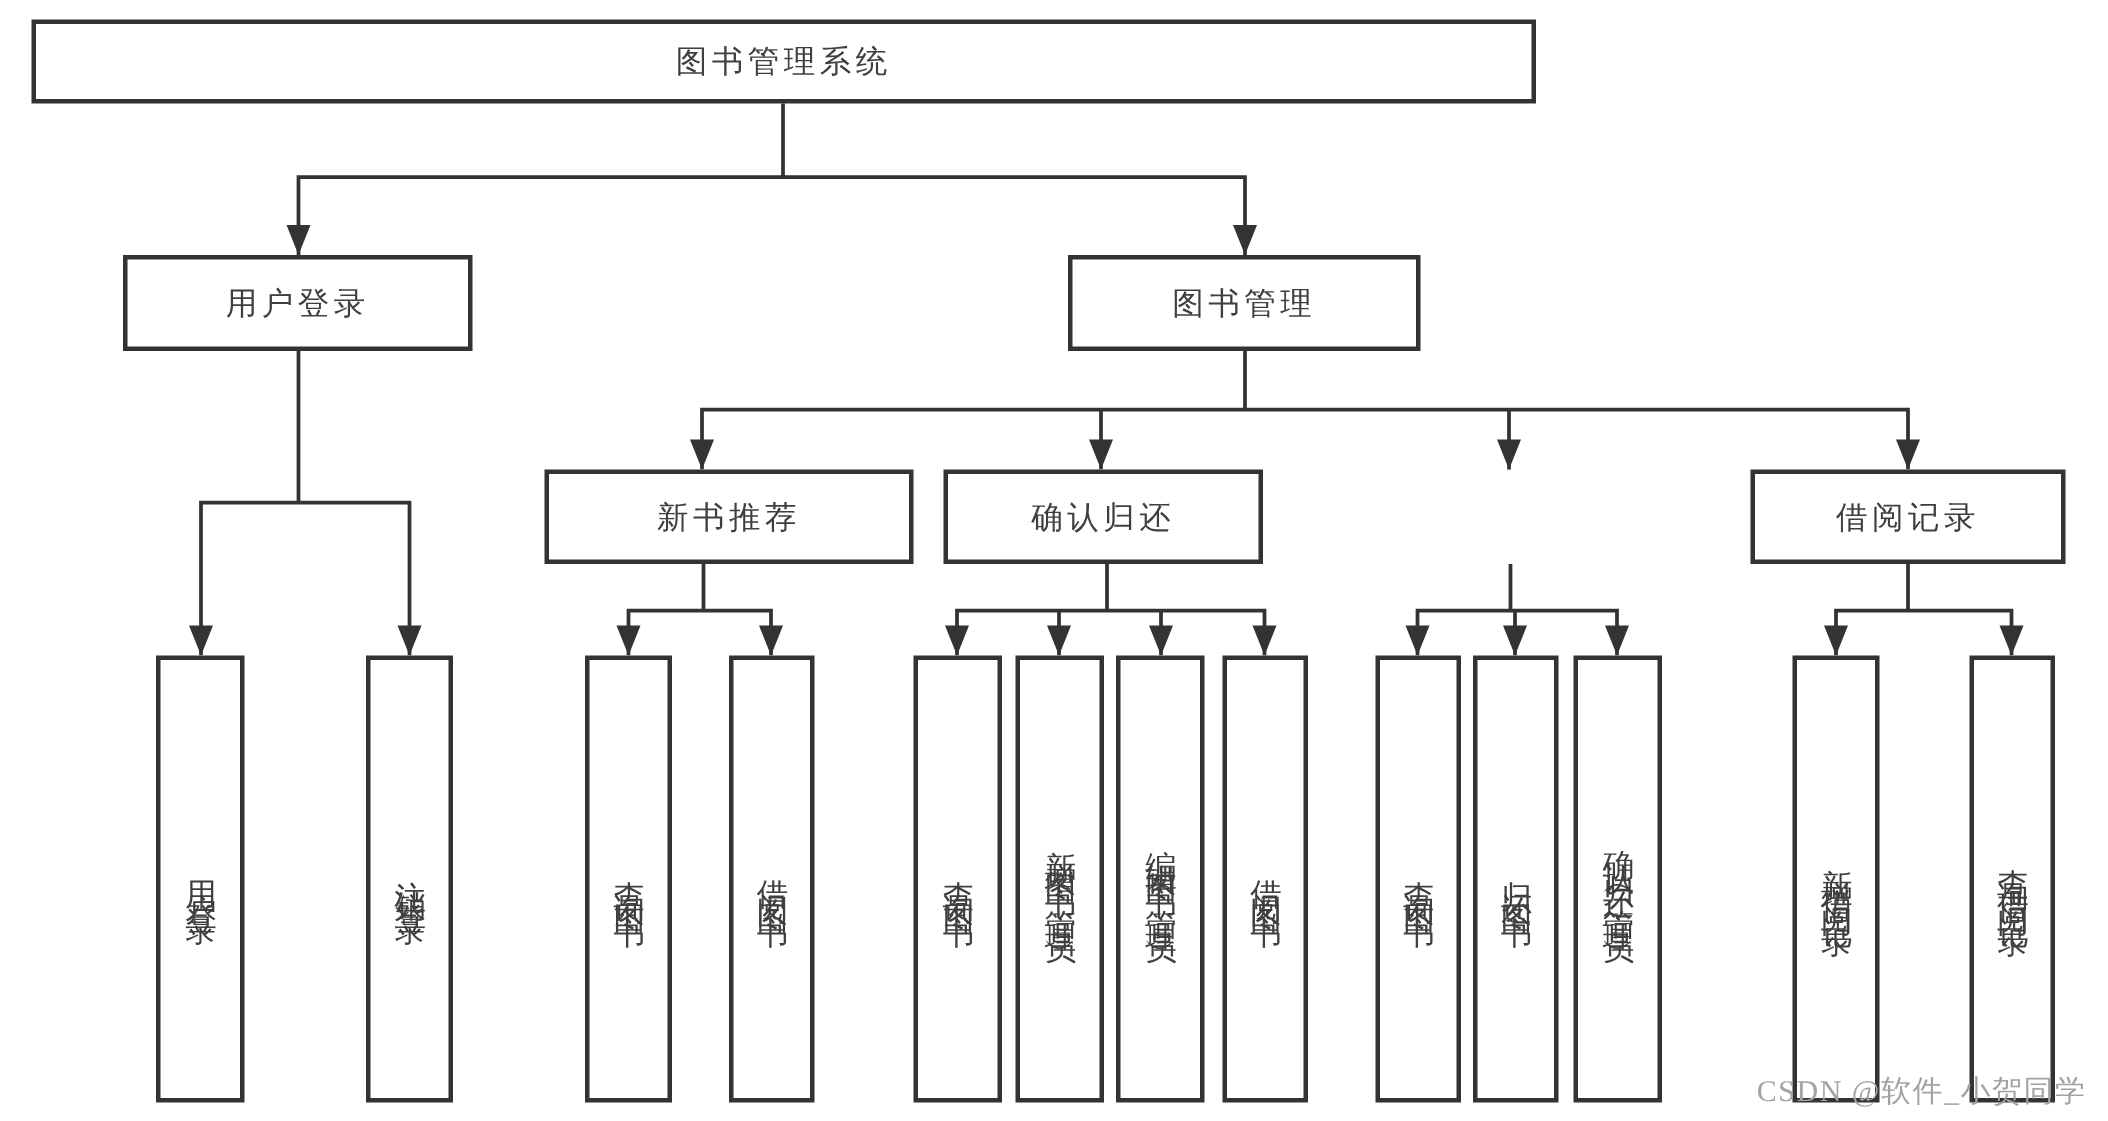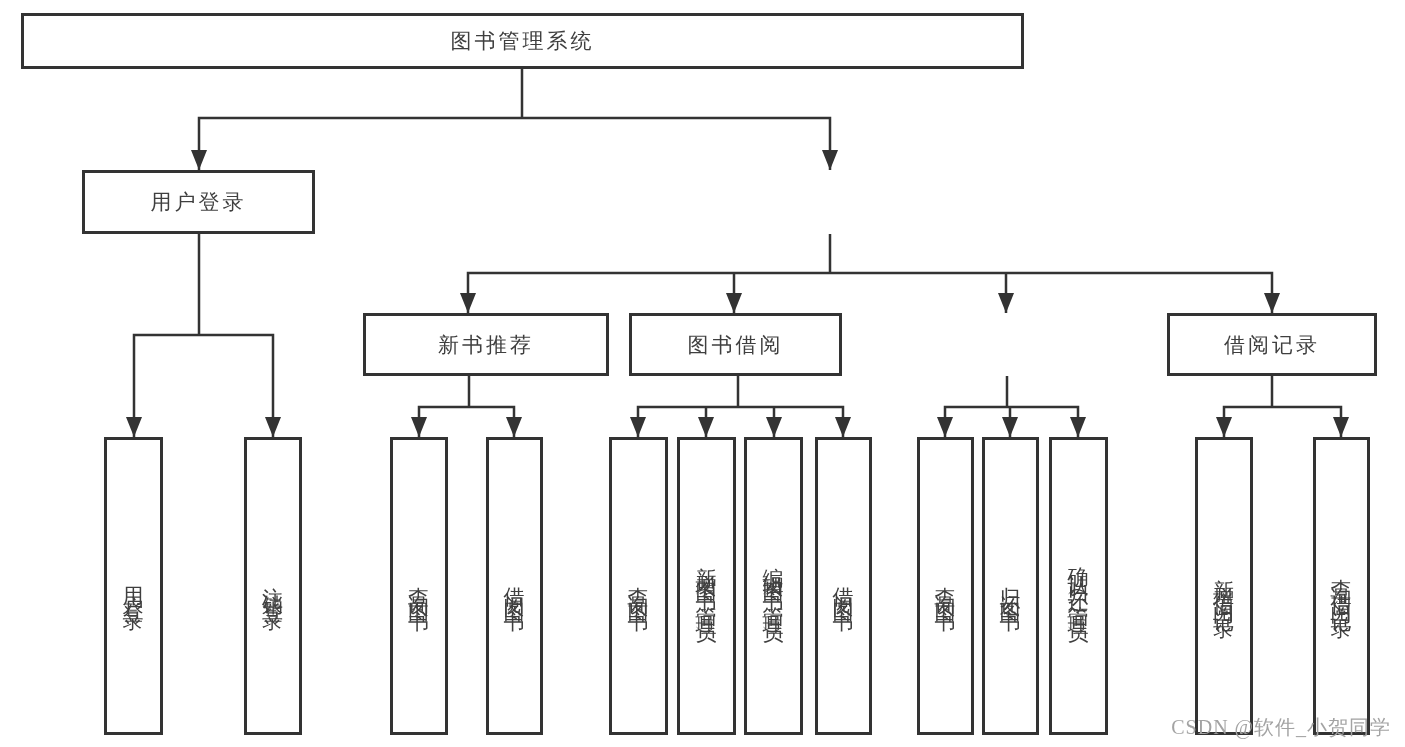--- a/index.html
+++ b/index.html
@@ -98,23 +98,24 @@
     <path class="arrow" d="M1078 437 l-8 -20 h16 z"></path>
 
     <path class="wire" d="M1272 376 V407 M1224 437 V407 H1341 V437"></path>
     <path class="arrow" d="M1224 437 l-8 -20 h16 z"></path>
     <path class="arrow" d="M1341 437 l-8 -20 h16 z"></path>
   </svg>
 
   <div class="node root" style="left:21px; top:13px; width:1003px; height:56px">图书管理系统</div>
 
   <div class="node" style="left:82px; top:170px; width:233px; height:64px">用户登录</div>
+  <div class="node" style="left:712px; top:170px; width:235px; height:64px">图书管理</div>
 
   <div class="node" style="left:363px; top:313px; width:246px; height:63px">新书推荐</div>
-  <div class="node" style="left:629px; top:313px; width:213px; height:63px">图书借阅</div>
+  <div class="node" style="left:629px; top:313px; width:213px; height:63px">确认归还</div>
   <div class="node" style="left:1167px; top:313px; width:210px; height:63px">借阅记录</div>
 
   <div class="node v" style="left:104px; top:437px; width:59px; height:298px">
     <span class="vtext">用户登录</span>
   </div>
   <div class="node v" style="left:244px; top:437px; width:58px; height:298px">
     <span class="vtext">注销登录</span>
   </div>
 
   <div class="node v" style="left:390px; top:437px; width:58px; height:298px">

